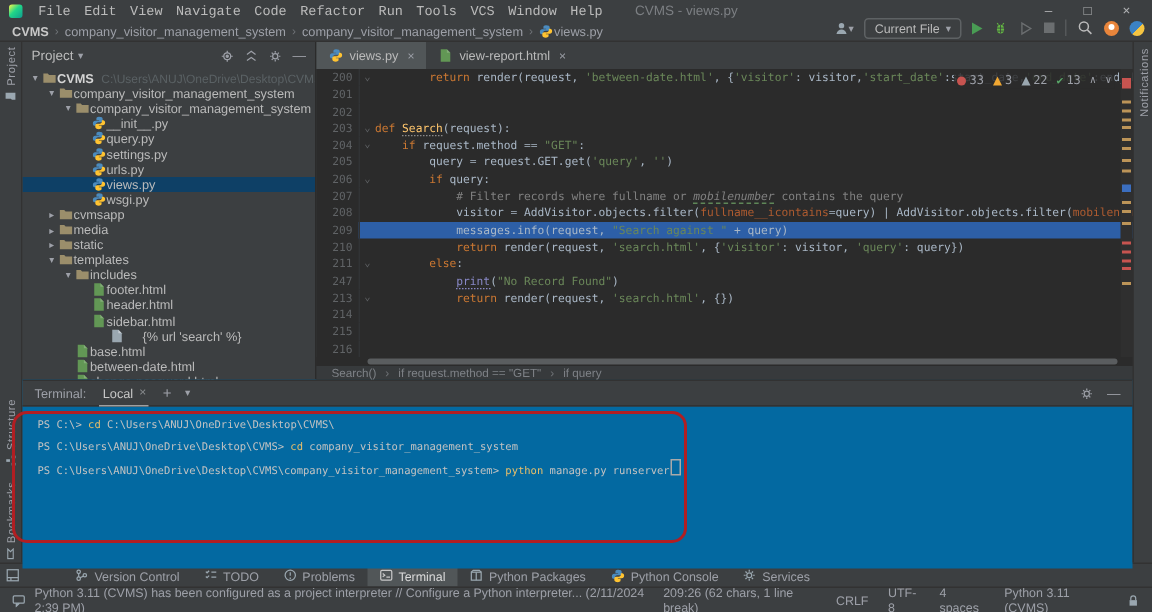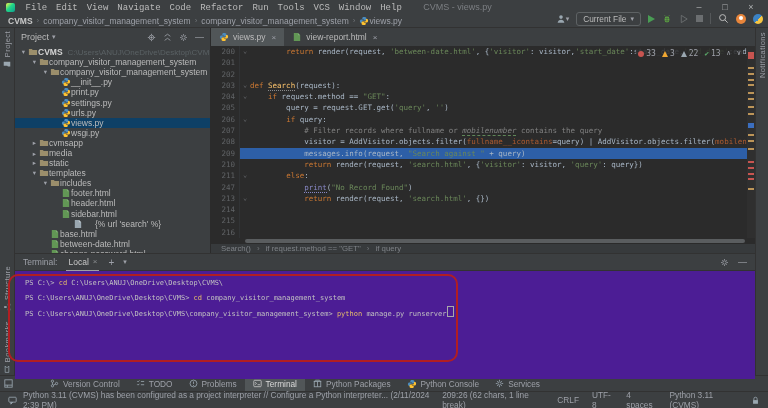--- a/index.html
+++ b/index.html
@@ -69,21 +69,21 @@
   .err-dot{width:6px;height:6px;border-radius:50%;background:#C75450;}
   .tri{width:0;height:0;border-left:3.5px solid transparent;border-right:3.5px solid transparent;border-bottom:6px solid #F0A732;}
   .tri.weak{border-bottom-color:#9AA7B0;}
   .ok-mark{color:#59A869;font-size:7.5px;}
   .stripe{position:absolute;top:0;right:0;width:8px;height:100%;background:#2f2f2f;}
   .stripe .mk{position:absolute;left:1px;right:1px;}
   .hscroll{height:6px;flex:0 0 6px;position:relative;background:#2B2B2B;}
   .hthumb{position:absolute;left:34px;right:10px;top:1px;height:4px;border-radius:2px;background:#5A5D5F;}
   .ed-breadcrumbs{height:9px;flex:0 0 9px;background:#373A3C;display:flex;align-items:center;gap:6px;font-size:7.8px;color:#7E8287;padding-left:10px;white-space:pre;}
   
-  .terminal{height:125px;flex:0 0 125px;background:#4c1d95;border-top:1px solid #323232;display:flex;flex-direction:column;}
+  .terminal{height:125px;flex:0 0 125px;background:#0369a1;border-top:1px solid #323232;display:flex;flex-direction:column;}
   .term-header{height:16px;flex:0 0 16px;background:#3C3F41;display:flex;align-items:center;font-size:8.5px;color:#9DA0A8;padding:0 8px;gap:9px;border-bottom:1px solid #323232;}
   .term-tab{display:flex;align-items:center;gap:4px;color:#C8C8C8;border-bottom:1px solid #a0a0a0;height:100%;padding:0 2px;}
   .term-tab .tclose{color:#8a8d90;font-size:8px;}
   .term-plus{font-size:10px;color:#9DA0A8;}
   .term-right{margin-left:auto;display:flex;gap:9px;align-items:center;}
   .term-body{flex:1;font-family:"DejaVu Sans Mono",monospace;font-size:7px;line-height:15px;padding:5px 0 0 10px;color:#C2C2C2;white-space:pre;}
   .y{color:#E8BF6A;}
   .cursor{display:inline-block;width:5px;height:9px;border:1px solid #A9A9A9;margin-left:1px;vertical-align:-1px;}
   
   .toolwin-bar{height:15px;flex:0 0 15px;background:#3C3F41;border-top:1px solid #323232;display:flex;align-items:stretch;font-size:8.3px;color:#9DA0A8;padding-left:2px;}
@@ -271,21 +271,21 @@
                 <span class="t-label">__init__.py</span>
               </div>
               <div class="tree-row" style="padding-left: 37px;">
                 <span class="t-chev"></span>
                 <span class="icx t-ic-svg">
                   <svg viewBox="0 0 11 11" width="10" height="10">
                     <path d="M5.5 1C3.8 1 3.6 1.8 3.6 2.5v.9h2v.5H2.7C1.7 3.9 1 4.6 1 5.9c0 1 .5 1.7 1.5 1.7h.9V6.4c0-.8.7-1.4 1.5-1.4h2c.7 0 1.3-.6 1.3-1.3V2.5C8.2 1.6 7.4 1 5.5 1z" fill="#4B8BBE"></path>
                     <path d="M5.5 10c1.7 0 1.9-.8 1.9-1.5v-.9h-2v-.5h2.9c1 0 1.7-.7 1.7-2 0-1-.5-1.7-1.5-1.7h-.9v1.2c0 .8-.7 1.4-1.5 1.4h-2c-.7 0-1.3.6-1.3 1.3v1.2C2.8 9.4 3.6 10 5.5 10z" fill="#FFC331"></path>
                   </svg>
                 </span>
-                <span class="t-label">print.py</span>
+                <span class="t-label">query.py</span>
               </div>
               <div class="tree-row" style="padding-left: 37px;">
                 <span class="t-chev"></span>
                 <span class="icx t-ic-svg">
                   <svg viewBox="0 0 11 11" width="10" height="10">
                     <path d="M5.5 1C3.8 1 3.6 1.8 3.6 2.5v.9h2v.5H2.7C1.7 3.9 1 4.6 1 5.9c0 1 .5 1.7 1.5 1.7h.9V6.4c0-.8.7-1.4 1.5-1.4h2c.7 0 1.3-.6 1.3-1.3V2.5C8.2 1.6 7.4 1 5.5 1z" fill="#4B8BBE"></path>
                     <path d="M5.5 10c1.7 0 1.9-.8 1.9-1.5v-.9h-2v-.5h2.9c1 0 1.7-.7 1.7-2 0-1-.5-1.7-1.5-1.7h-.9v1.2c0 .8-.7 1.4-1.5 1.4h-2c-.7 0-1.3.6-1.3 1.3v1.2C2.8 9.4 3.6 10 5.5 10z" fill="#FFC331"></path>
                   </svg>
                 </span>
                 <span class="t-label">settings.py</span>

